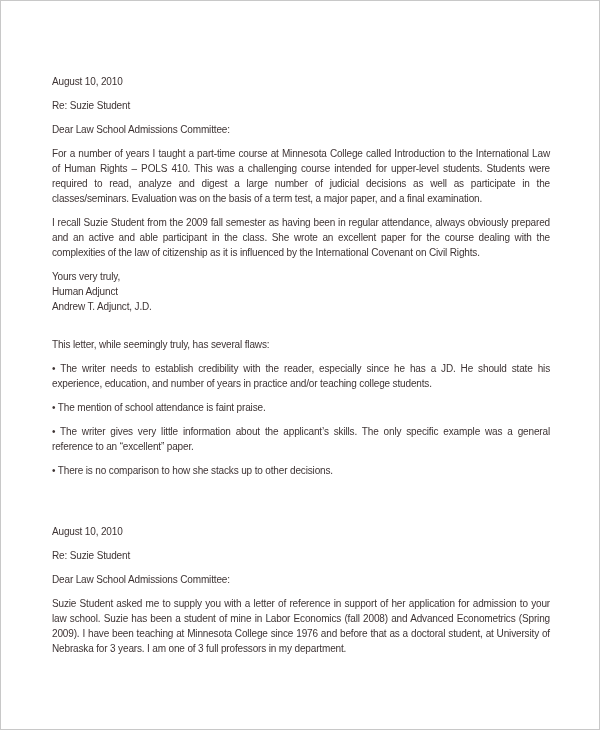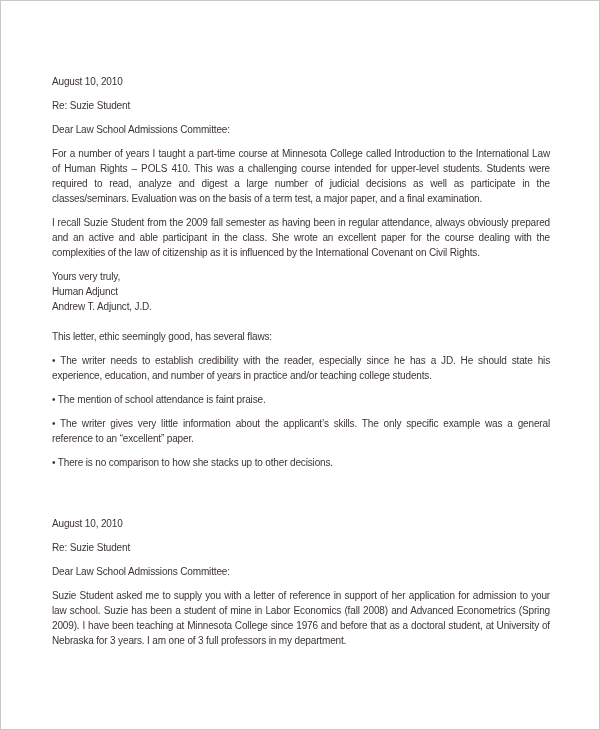--- a/index.html
+++ b/index.html
@@ -15,21 +15,21 @@
     left: 51px; top: 73px;
     width: 498px;
     font-family: Liberation Sans, sans-serif;
     font-size: 10px;
     line-height: 15px;
     color: #3e3434;
     letter-spacing: -0.15px;
   }
   .content p { margin: 0 0 9px 0; text-align: justify; }
   .sig p { margin: 0; }
-  .sig { margin-bottom: 15px; }
+  .sig { margin-bottom: 23px; }
   .spacer { height: 37px; }
   .section { }
 </style>
 </head>
 <body>
 
 <div class="page">
   <div class="content">
 
     <div class="section">
@@ -39,21 +39,21 @@
       <p>For a number of years I taught a part-time course at Minnesota College called Introduction to the International Law of Human Rights – POLS 410. This was a challenging course intended for upper-level students. Students were required to read, analyze and digest a large number of judicial decisions as well as participate in the classes/seminars. Evaluation was on the basis of a term test, a major paper, and a final examination.</p>
       <p>I recall Suzie Student from the 2009 fall semester as having been in regular attendance, always obviously prepared and an active and able participant in the class. She wrote an excellent paper for the course dealing with the complexities of the law of citizenship as it is influenced by the International Covenant on Civil Rights.</p>
       <div class="sig">
         <p>Yours very truly,</p>
         <p>Human Adjunct</p>
         <p>Andrew T. Adjunct, J.D.</p>
       </div>
     </div>
 
     <div class="section">
-      <p>This letter, ethic seemingly good, has several flaws:</p>
+      <p>This letter, while seemingly truly, has several flaws:</p>
       <p>• The writer needs to establish credibility with the reader, especially since he has a JD. He should state his experience, education, and number of years in practice and/or teaching college students.</p>
       <p>• The mention of school attendance is faint praise.</p>
       <p>• The writer gives very little information about the applicant’s skills. The only specific example was a general reference to an “excellent” paper.</p>
       <p>• There is no comparison to how she stacks up to other decisions.</p>
     </div>
 
     <div class="spacer"></div>
 
     <div class="section">
       <p>August 10, 2010</p>

